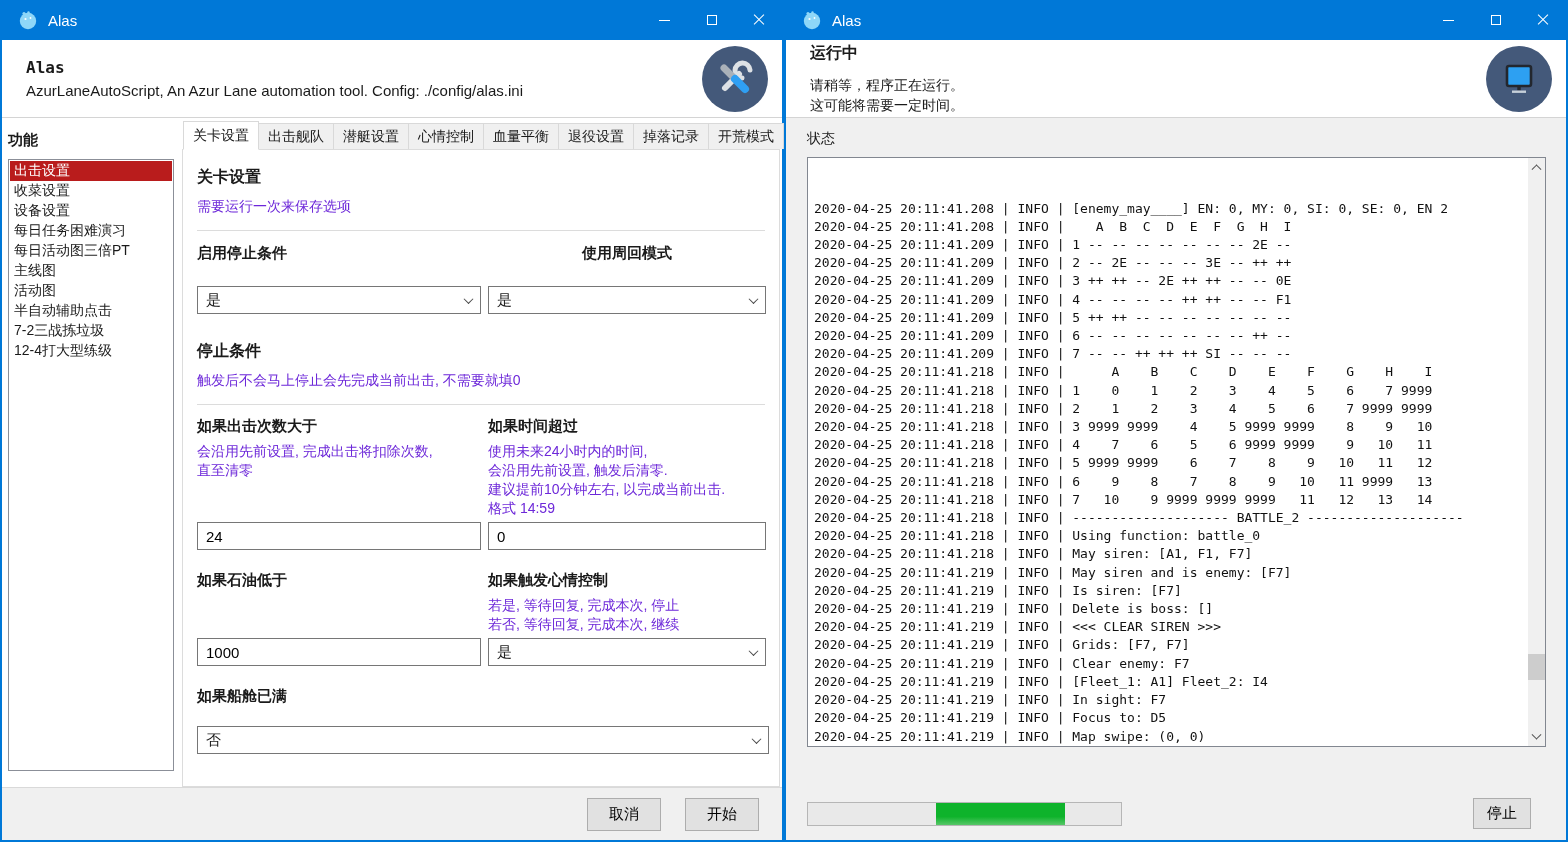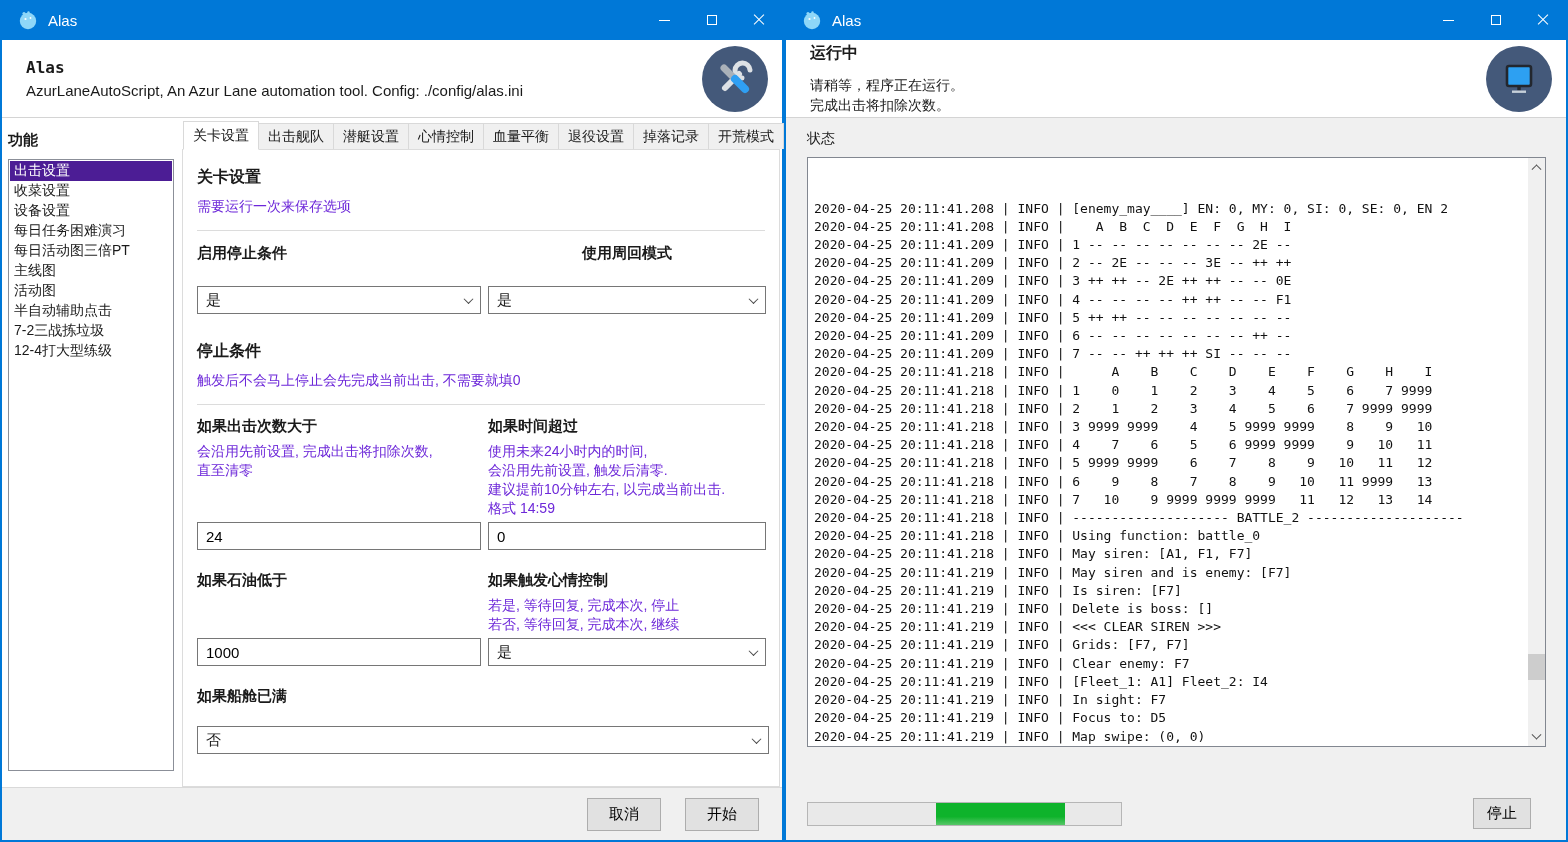--- a/index.html
+++ b/index.html
@@ -29,21 +29,21 @@
   .hdr-line { font-size:14px; margin-top:2px; }
   .hdr-title { font-size:16px; font-weight:bold; margin-bottom:11px; }
   .icon-circle { margin-left:auto; width:66px; height:66px; border-radius:50%; background:#44597a; display:flex; align-items:center; justify-content:center; flex-shrink:0; }
 
   
   .body-left { flex:1; display:flex; min-height:0; background:#fff; }
   .sidebar { width:180px; padding:13px 0 0 6px; flex-shrink:0; }
   .side-heading { font-size:15px; font-weight:bold; }
   .listbox { margin-top:9px; width:166px; height:612px; border:1px solid #8b8f98; background:#fff; padding:1px; overflow:hidden; list-style:none; }
   .list-item { font-size:14px; height:20px; line-height:19px; padding:0 4px; white-space:nowrap; overflow:hidden; }
-  .list-item.active { background:#4c1d95; color:#fff; }
+  .list-item.active { background:#b91c1c; color:#fff; }
 
   .content { flex:1; display:flex; flex-direction:column; padding-top:5px; min-width:0; }
   .tabstrip { display:flex; padding-left:1px; position:relative; z-index:2; }
   .tab { font-size:14px; padding:4px 9px 3px; background:#f0f0f0; border:1px solid #d9d9d9; border-bottom:none; margin-right:-1px; white-space:nowrap; }
   .tab.active { background:#fff; padding-top:5px; margin-top:-2px; margin-bottom:-1px; border-bottom:1px solid #fff; }
   .panel { flex:1; border:1px solid #dcdcdc; background:#fff; margin-right:2px; padding:17px 14px 0; overflow:hidden; }
 
   .sec-title { font-size:16px; font-weight:bold; }
   .gray { color:#6d28d9; font-size:14px; line-height:19px; }
   .sec-sub { margin-top:9px; }
@@ -244,21 +244,21 @@
       <div class="cap-btn">
           <span class="close-glyph"></span>
         </div>
     </div>
   </div>
 
   <div class="app-header">
     <div class="hdr-text">
       <span class="hdr-title">运行中</span>
       <span class="hdr-line">请稍等，程序正在运行。</span>
-      <span class="hdr-line">完成出击将扣除次数。</span>
+      <span class="hdr-line">这可能将需要一定时间。</span>
     </div>
     <div class="icon-circle">
       <svg width="40" height="40" viewBox="0 0 40 40">
         <rect x="8" y="7" width="24" height="20" rx="2" fill="#2da0f2" stroke="#23272e" stroke-width="2.6"></rect>
         <rect x="18.3" y="27" width="3.4" height="4.5" fill="#23272e"></rect>
         <rect x="13" y="31.5" width="14" height="2.4" fill="#c7d0d9"></rect>
       </svg>
     </div>
   </div>
 

